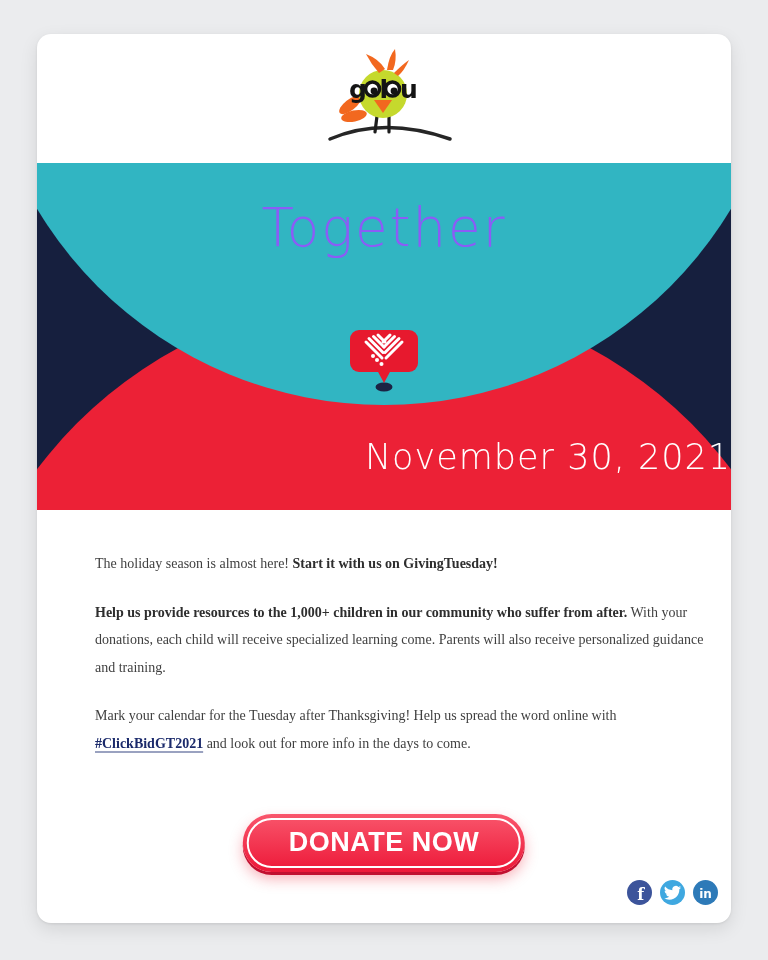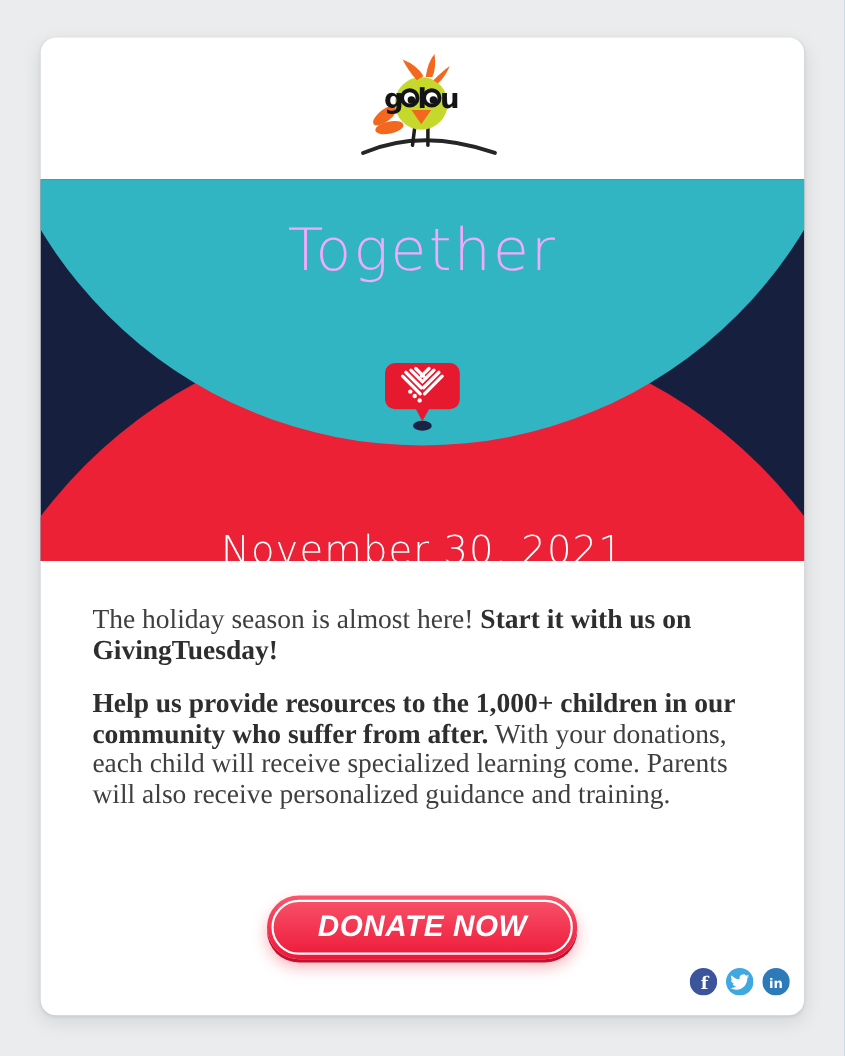--- a/index.html
+++ b/index.html
@@ -15,43 +15,43 @@
         border-radius:14px;box-shadow:0 6px 18px rgba(0,0,0,.10),0 1px 3px rgba(0,0,0,.08);}
 
   
   .logo-wrap{position:absolute;top:8px;left:50%;transform:translateX(-50%);width:150px;height:104px;}
 
   
   .hero{position:absolute;top:129px;left:0;width:694px;height:347px;background:var(--navy);overflow:hidden;}
   .circle{position:absolute;border-radius:50%;}
   .circle.red-c{left:-87px;top:133px;width:868px;height:868px;background:var(--red);}
   .circle.teal-c{left:-58px;top:-568px;width:810px;height:810px;background:var(--teal);}
-  .headline{position:absolute;top:34px;left:0;width:100%;text-align:center;color:#f0abfc;
+  .headline{position:absolute;top:34px;left:0;width:100%;text-align:center;color:#8b5cf6;
             font-family:"DejaVu Sans",sans-serif;font-weight:300;font-size:53px;line-height:61px;letter-spacing:2px;}
   .gt-icon{position:absolute;top:167px;left:50%;transform:translateX(-50%);width:70px;height:64px;}
-  .hero-date{position:absolute;top:272px;left:0;width:100%;text-align:center;color:#ffffff;
-             font-family:"DejaVu Sans",sans-serif;font-weight:300;font-size:35px;line-height:44px;letter-spacing:1px;margin-top:44px;}
+  .hero-date{position:absolute;top:272px;left:0;width:100%;text-align:right;color:#ffffff;
+             font-family:"DejaVu Sans",sans-serif;font-weight:300;font-size:35px;line-height:44px;letter-spacing:1px;}
 
   
-  .body-copy{position:absolute;top:516px;left:47px;width:612px;color:var(--text);
-             font-family:"Liberation Serif",serif;font-size:25px;line-height:27.5px;}
+  .body-copy{position:absolute;top:516px;left:58px;width:612px;color:var(--text);
+             font-family:"Liberation Serif",serif;font-size:14px;line-height:27.5px;}
   .body-copy p{margin:0 0 21px 0;}
   .body-copy p:nth-child(3){margin-top:4px;}
   .body-copy .b{font-weight:bold;color:#2e2e2e;}
   .hashtag-link{color:var(--link-navy);font-weight:bold;text-decoration:underline;
                 text-decoration-color:#9aa2c0;text-underline-offset:3px;text-decoration-thickness:1.5px;cursor:pointer;}
 
   
   .donate-btn{position:absolute;top:780px;left:50%;transform:translateX(-50%);
               display:block;border-radius:32px;padding:4px;text-decoration:none;
               background:linear-gradient(180deg,var(--btn-top) 0%,var(--btn-bottom) 100%);
               box-shadow:0 3px 0 #c11030,0 7px 14px rgba(236,33,54,.35);cursor:pointer;}
   .donate-inner{display:block;border:2px solid #ffffff;border-radius:28px;padding:7px 40px 8px 40px;
               color:#ffffff;font-family:"Liberation Sans",sans-serif;font-weight:bold;font-size:27px;
-              letter-spacing:.5px;text-align:center;font-style:italic;}
+              letter-spacing:.5px;text-align:center;}
 
   
   .socials{position:absolute;top:846px;right:13px;display:flex;gap:8px;}
   .social-btn{width:25px;height:25px;cursor:pointer;}
 </style>
 </head>
 <body>
 
 <div class="card">
 
@@ -123,20 +123,21 @@
         </g>
       </svg>
     </div>
 
     <div class="hero-date">November 30, 2021</div>
   </div>
 
   <div class="body-copy">
       <p><span>The holiday season is almost here! </span><span class="b">Start it with us on GivingTuesday!</span></p>
       <p><span class="b">Help us provide resources to the 1,000+ children in our community who suffer from after.</span><span> With your donations, each child will receive specialized learning come. Parents will also receive personalized guidance and training.</span></p>
+      <p><span>Mark your calendar for the Tuesday after Thanksgiving! Help us spread the word online with </span><a class="hashtag-link" href="#">#ClickBidGT2021</a><span> and look out for more info in the days to come.</span></p>
     </div>
 
   <a class="donate-btn" href="#">
     <span class="donate-inner">DONATE NOW</span>
   </a>
 
   <div class="socials">
     <svg class="social-btn" viewBox="0 0 25 25">
       <circle cx="12.5" cy="12.5" r="12.5" fill="#3c549b"></circle>
       <text x="13.6" y="19.5" text-anchor="middle" font-family="DejaVu Serif, serif" font-weight="bold" font-size="16" fill="#ffffff">f</text>

